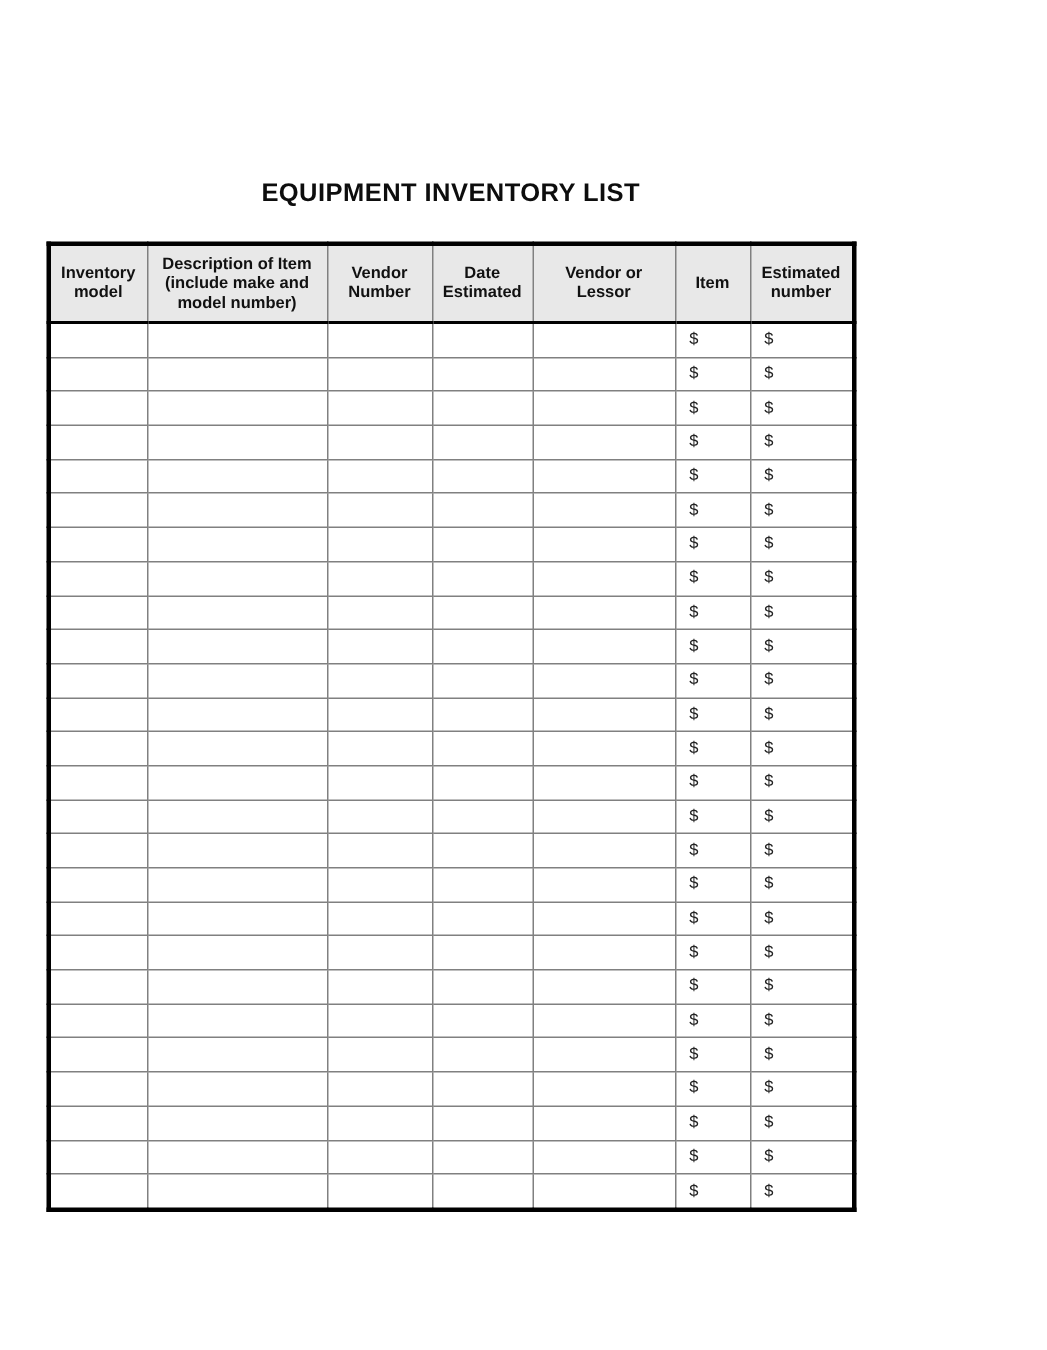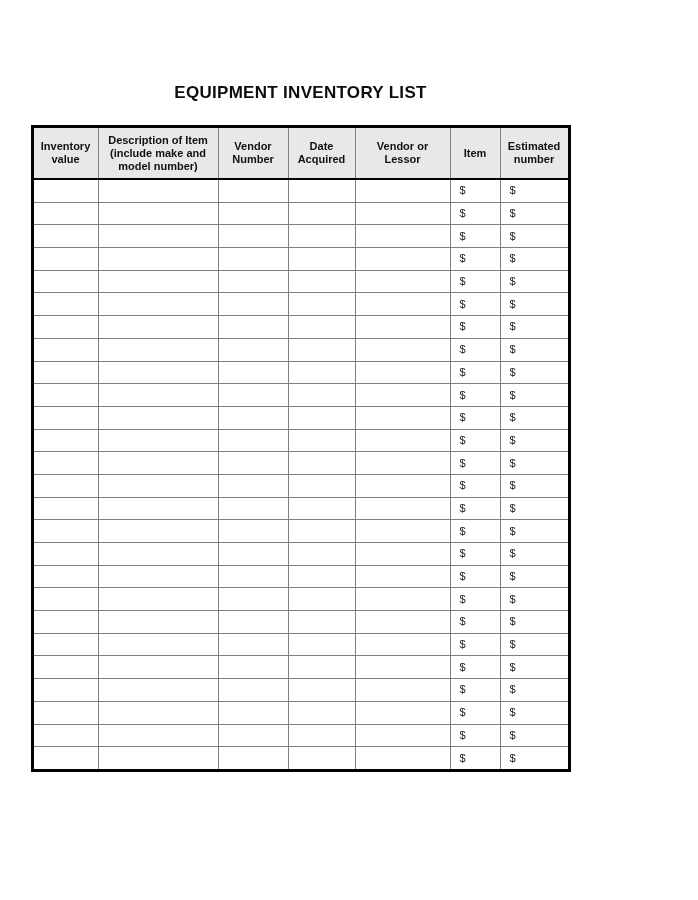--- a/index.html
+++ b/index.html
@@ -6,21 +6,21 @@
     margin: 0;
     padding: 0;
     background: #ffffff;
   }
   .page {
     position: relative;
     width: 601px;
     height: 900px;
     box-sizing: border-box;
     background: #ffffff;
-    padding-top: 84px;
+    padding-top: 120px;
     overflow: hidden;
     font-family: "Liberation Sans", "DejaVu Sans", sans-serif;
     color: #000000;
   }
   .title {
     margin: 0 0 24px 0;
     text-align: center;
     font-size: 17px;
     line-height: 17px;
     font-weight: bold;
@@ -81,28 +81,28 @@
         <col class="c2">
         <col class="c3">
         <col class="c4">
         <col class="c5">
         <col class="c6">
         <col class="c7">
     </colgroup>
     <thead>
       <tr id="header-row">
           <th>Inventory
-value</th>
+model</th>
           <th>Description of Item
 (include make and
 model number)</th>
           <th>Vendor
 Number</th>
           <th>Date
-Acquired</th>
+Estimated</th>
           <th>Vendor or
 Lessor</th>
           <th>Item</th>
           <th>Estimated
 number</th>
         </tr>
     </thead>
     <tbody id="table-body">
         <tr>
           <td></td>

